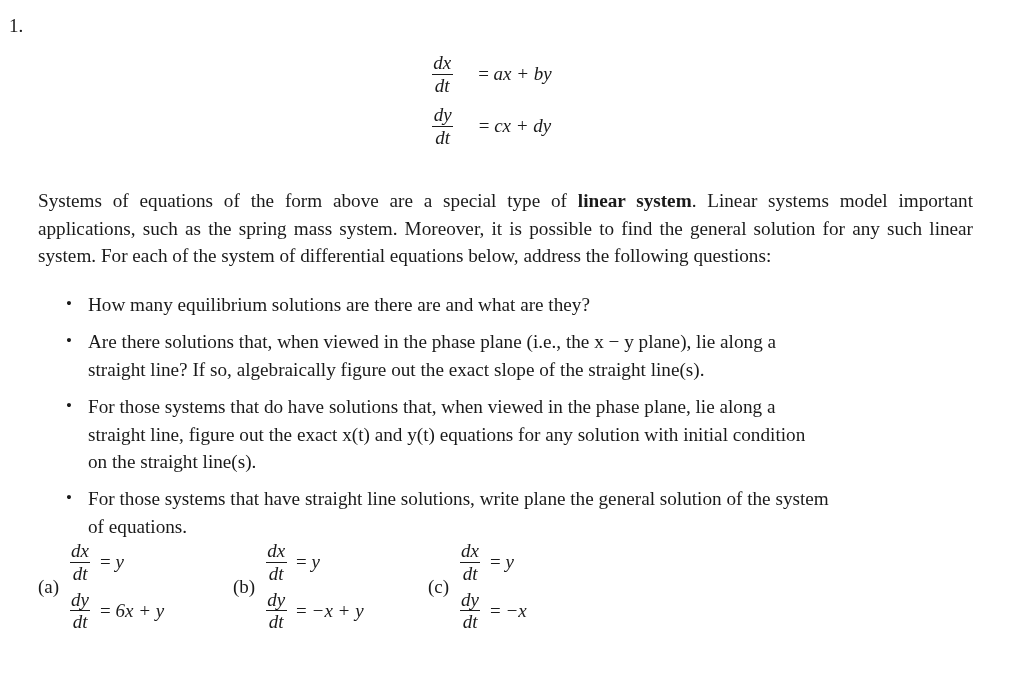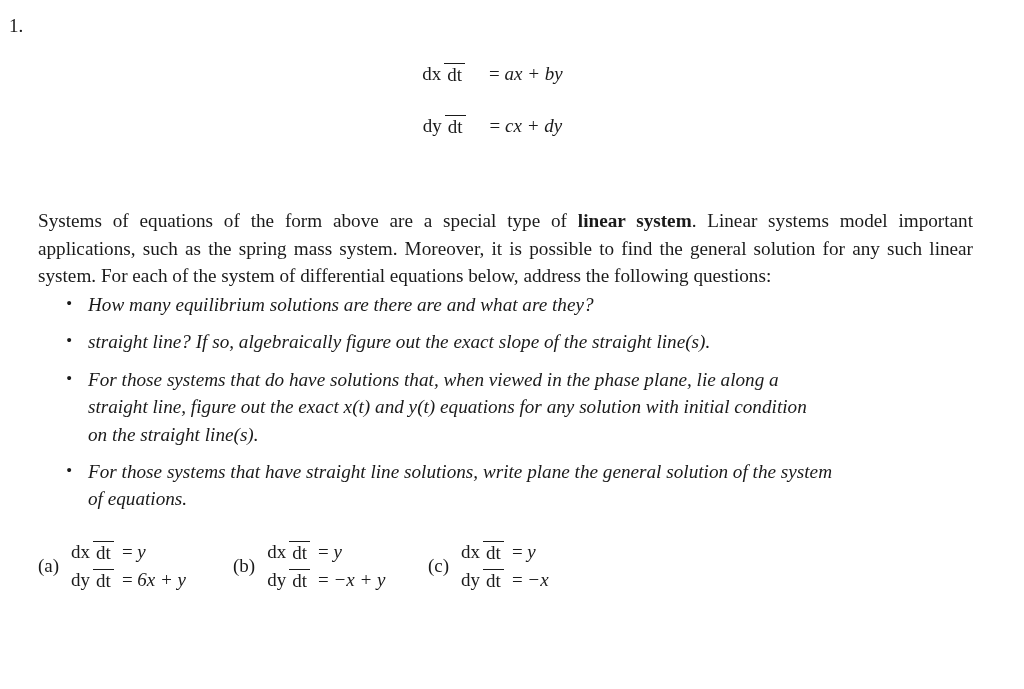--- a/index.html
+++ b/index.html
@@ -36,25 +36,26 @@
     align-items: center;
   }
   .display-eq {
     display: flex;
     align-items: center;
     height: 52px;
     margin-left: -42px;
   }
   .frac {
     display: inline-flex;
-    flex-direction: row;
+    flex-direction: column;
     align-items: center;
     justify-content: center;
     vertical-align: middle;
     line-height: 1.04;
+    font-style: italic;
     font-size: 19px;
   }
   .frac .num {
     padding: 0 3px 1px 3px;
   }
   .frac .den {
     padding: 1px 3px 0 3px;
     border-top: 1.1px solid #1a1a1a;
   }
   .eq-rhs {
@@ -62,41 +63,40 @@
     margin-left: 24px;
     white-space: pre;
   }
   .mi { font-style: italic; }
   .mo { font-style: normal; }
 
   
   #intro-paragraph {
     position: absolute;
     left: 38px;
-    top: 188px;
+    top: 168px;
     width: 935px;
     font-size: 19.2px;
     line-height: 27.4px;
     text-align: justify;
     text-justify: inter-word;
   }
   .bold { font-weight: bold; }
 
   
   #question-list {
     position: absolute;
     left: 64px;
     top: 291px;
     width: 910px;
     list-style: none;
     margin: 0;
     padding: 0;
     font-size: 19.2px;
     line-height: 27.4px;
-    font-style: italic;
   }
   #question-list li {
     position: relative;
     padding-left: 24px;
     margin-bottom: 10px;
     text-align: justify;
     text-justify: inter-word;
   }
   #question-list li:last-child { margin-bottom: 0; }
   #question-list li::before {
@@ -168,20 +168,21 @@
 
 <p id="intro-paragraph"><span>Systems of equations of the form above are a special type of </span><span class="bold">linear system</span><span>. Linear systems model important applications, such as the spring mass system. Moreover, it is possible to find the general solution for any such linear system. For each of the system of differential equations below, address the following questions:</span></p>
 
 <ul id="question-list">
 
   <li>
     <span>How many equilibrium solutions are there are and what are they?</span>
   </li>
 
   <li>
+    <span class="brk">Are there solutions that, when viewed in the phase plane (i.e., the x − y plane), lie along a</span>
     <span class="brk">straight line? If so, algebraically figure out the exact slope of the straight line(s).</span>
   </li>
 
   <li>
     <span class="brk">For those systems that do have solutions that, when viewed in the phase plane, lie along a</span>
     <span class="brk">straight line, figure out the exact x(t) and y(t) equations for any solution with initial condition</span>
     <span class="brk">on the straight line(s).</span>
   </li>
 
   <li>

